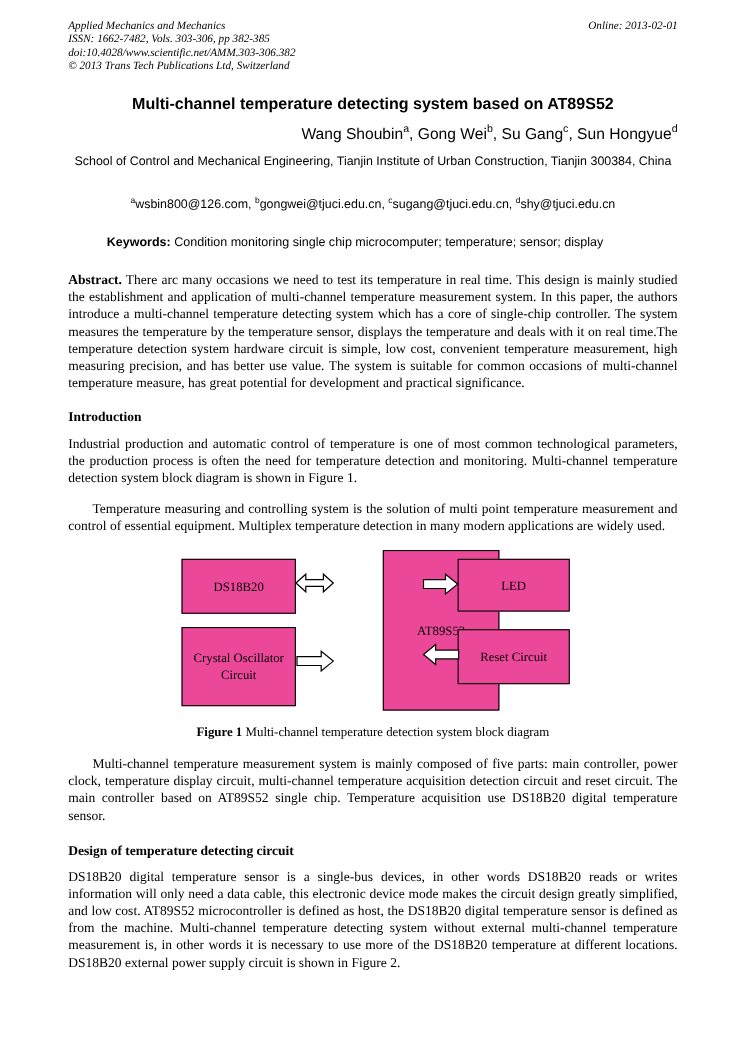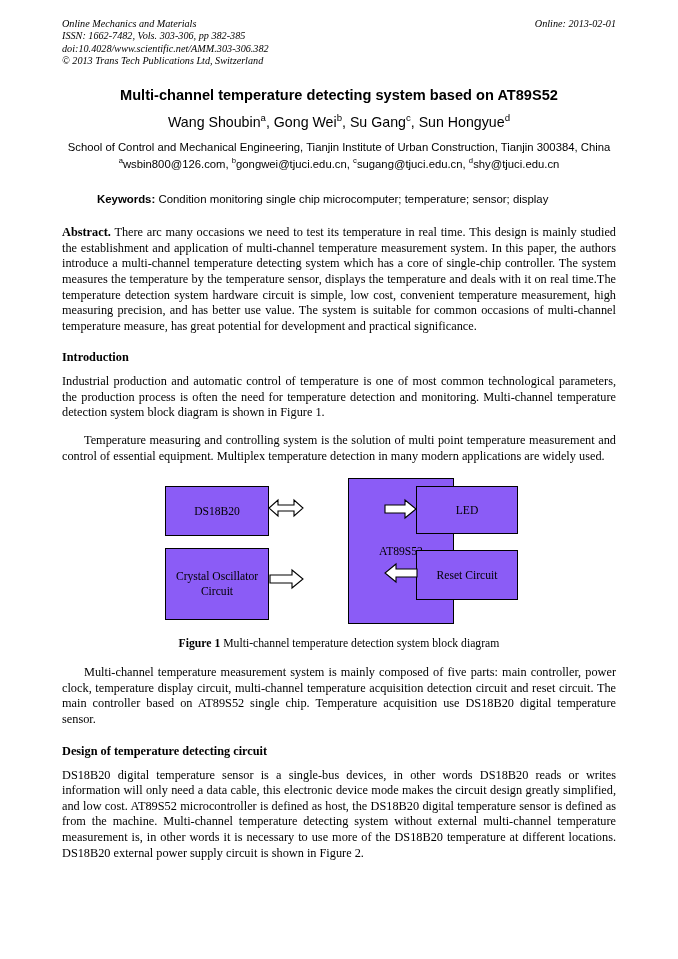--- a/index.html
+++ b/index.html
@@ -52,30 +52,30 @@
     font-family: "Liberation Sans", "DejaVu Sans", sans-serif;
     font-weight: bold;
     font-size: 14.6px;
     text-align: center;
     margin: 8px 0 9px 0;
     line-height: 18px;
   }
   .authors {
     font-family: "Liberation Sans", "DejaVu Sans", sans-serif;
     font-size: 14.2px;
-    text-align: center;
+    text-align: right;
     margin-bottom: 8px;
     line-height: 19px;
   }
   .affiliation {
     font-family: "Liberation Sans", "DejaVu Sans", sans-serif;
     font-size: 11.3px;
     text-align: center;
     line-height: 15.5px;
-    margin-bottom: 2px;
+    margin-bottom: 24px;
   }
   .emails {
     font-family: "Liberation Sans", "DejaVu Sans", sans-serif;
     font-size: 11.3px;
     text-align: center;
     line-height: 15px;
     margin-bottom: 20px;
   }
   sup {
     font-size: 0.68em;
@@ -120,21 +120,21 @@
   .blk {
     position: absolute;
     border: 1.1px solid #000000;
     box-sizing: border-box;
     display: flex;
     align-items: center;
     justify-content: center;
     text-align: center;
     font-size: 11.6px;
     line-height: 15.5px;
-    background: #8b5cf6;
+    background: #ec4899;
   }
   .blk-ds18b20 { left: 103px; top: 10px;  width: 104px; height: 50px; }
   .blk-crystal { left: 103px; top: 72px;  width: 104px; height: 72px; }
   .blk-mcu     { left: 240px; top: 2px;   width: 106px;  height: 146px; margin-left: 46px; }
   .blk-led     { left: 354px; top: 10px;  width: 102px; height: 48px; }
   .blk-reset   { left: 354px; top: 74px;  width: 102px; height: 50px; }
 
   .arrow {
     position: absolute;
   }
@@ -153,21 +153,21 @@
   }
   .figure-caption .fig-label { font-weight: bold; }
 </style>
 </head>
 <body>
 
 <div class="page">
   <div class="content">
 
     <div class="journal-header">
-      <div class="line">Online Mechanics and Materials</div>
+      <div class="line">Applied Mechanics and Mechanics</div>
       <div class="line">ISSN: 1662-7482, Vols. 303-306, pp 382-385</div>
       <div class="line">doi:10.4028/www.scientific.net/AMM.303-306.382</div>
       <div class="line">© 2013 Trans Tech Publications Ltd, Switzerland</div>
       <div class="journal-online">Online: 2013-02-01</div>
     </div>
 
     <h1 class="paper-title">Multi-channel temperature detecting system based on AT89S52</h1>
 
     <div class="authors"><span>Wang Shoubin</span><sup>a</sup><span>, </span><span>Gong Wei</span><sup>b</sup><span>, </span><span>Su Gang</span><sup>c</sup><span>, </span><span>Sun Hongyue</span><sup>d</sup></div>
 

